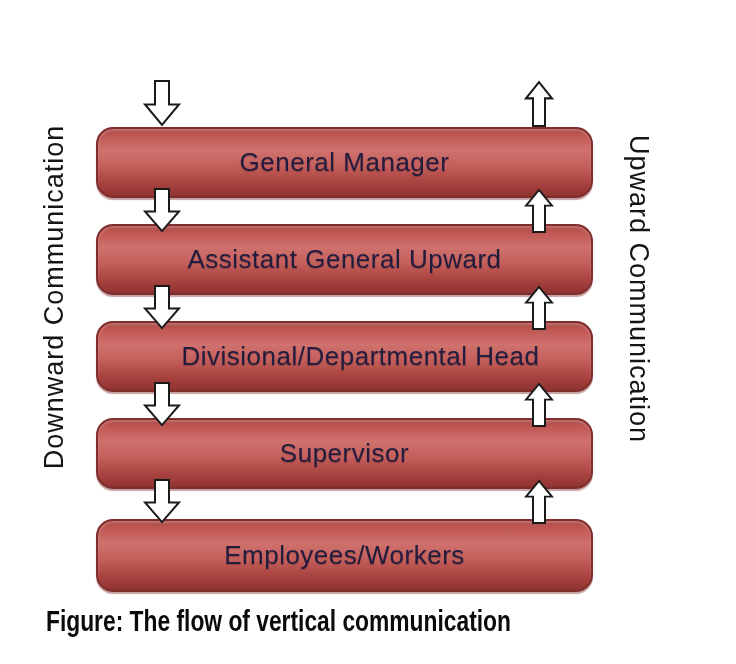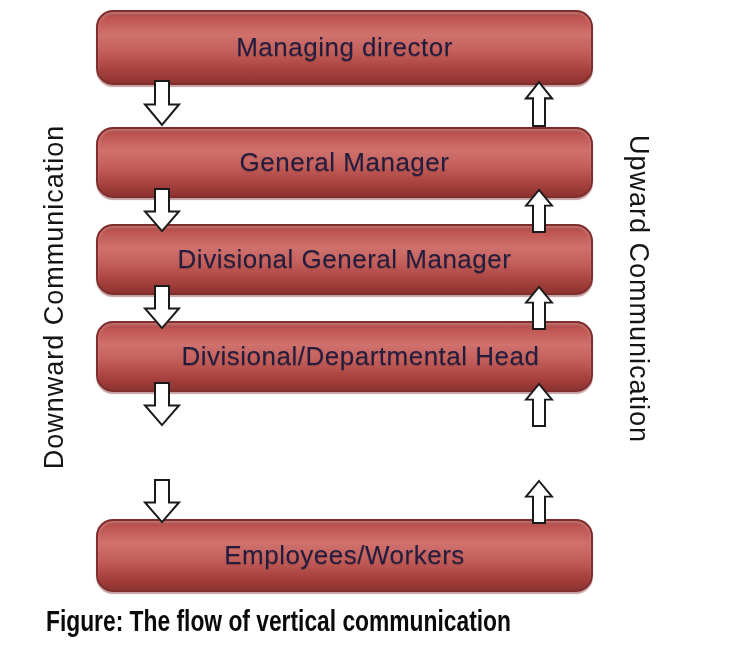--- a/index.html
+++ b/index.html
@@ -79,31 +79,31 @@
   }
 </style>
 </head>
 <body>
 
 <div class="stage">
 
   <div class="vlabel left">Downward Communication</div>
   <div class="vlabel right">Upward Communication</div>
 
-  <div class="level-box b1">
-    <span>Managing director</span>
-  </div>
   <div class="level-box b2">
     <span>General Manager</span>
   </div>
   <div class="level-box b3">
-    <span>Divisional General Manager</span>
+    <span>Assistant General Upward</span>
   </div>
   <div class="level-box b4">
     <span>Divisional/Departmental Head</span>
+  </div>
+  <div class="level-box b5">
+    <span>Supervisor</span>
   </div>
   <div class="level-box b6">
     <span>Employees/Workers</span>
   </div>
 
   <div class="arrow down g1">
     <svg viewBox="0 0 40 46" preserveAspectRatio="none">
         <path d="M13 1 L27 1 L27 24 L37 24 L20 44 L3 24 L13 24 Z" style="fill:var(--arrow-fill,#fff);stroke:var(--arrow-stroke,#1a1a1a);stroke-width:2;stroke-linejoin:miter"></path>
       </svg>
   </div>

